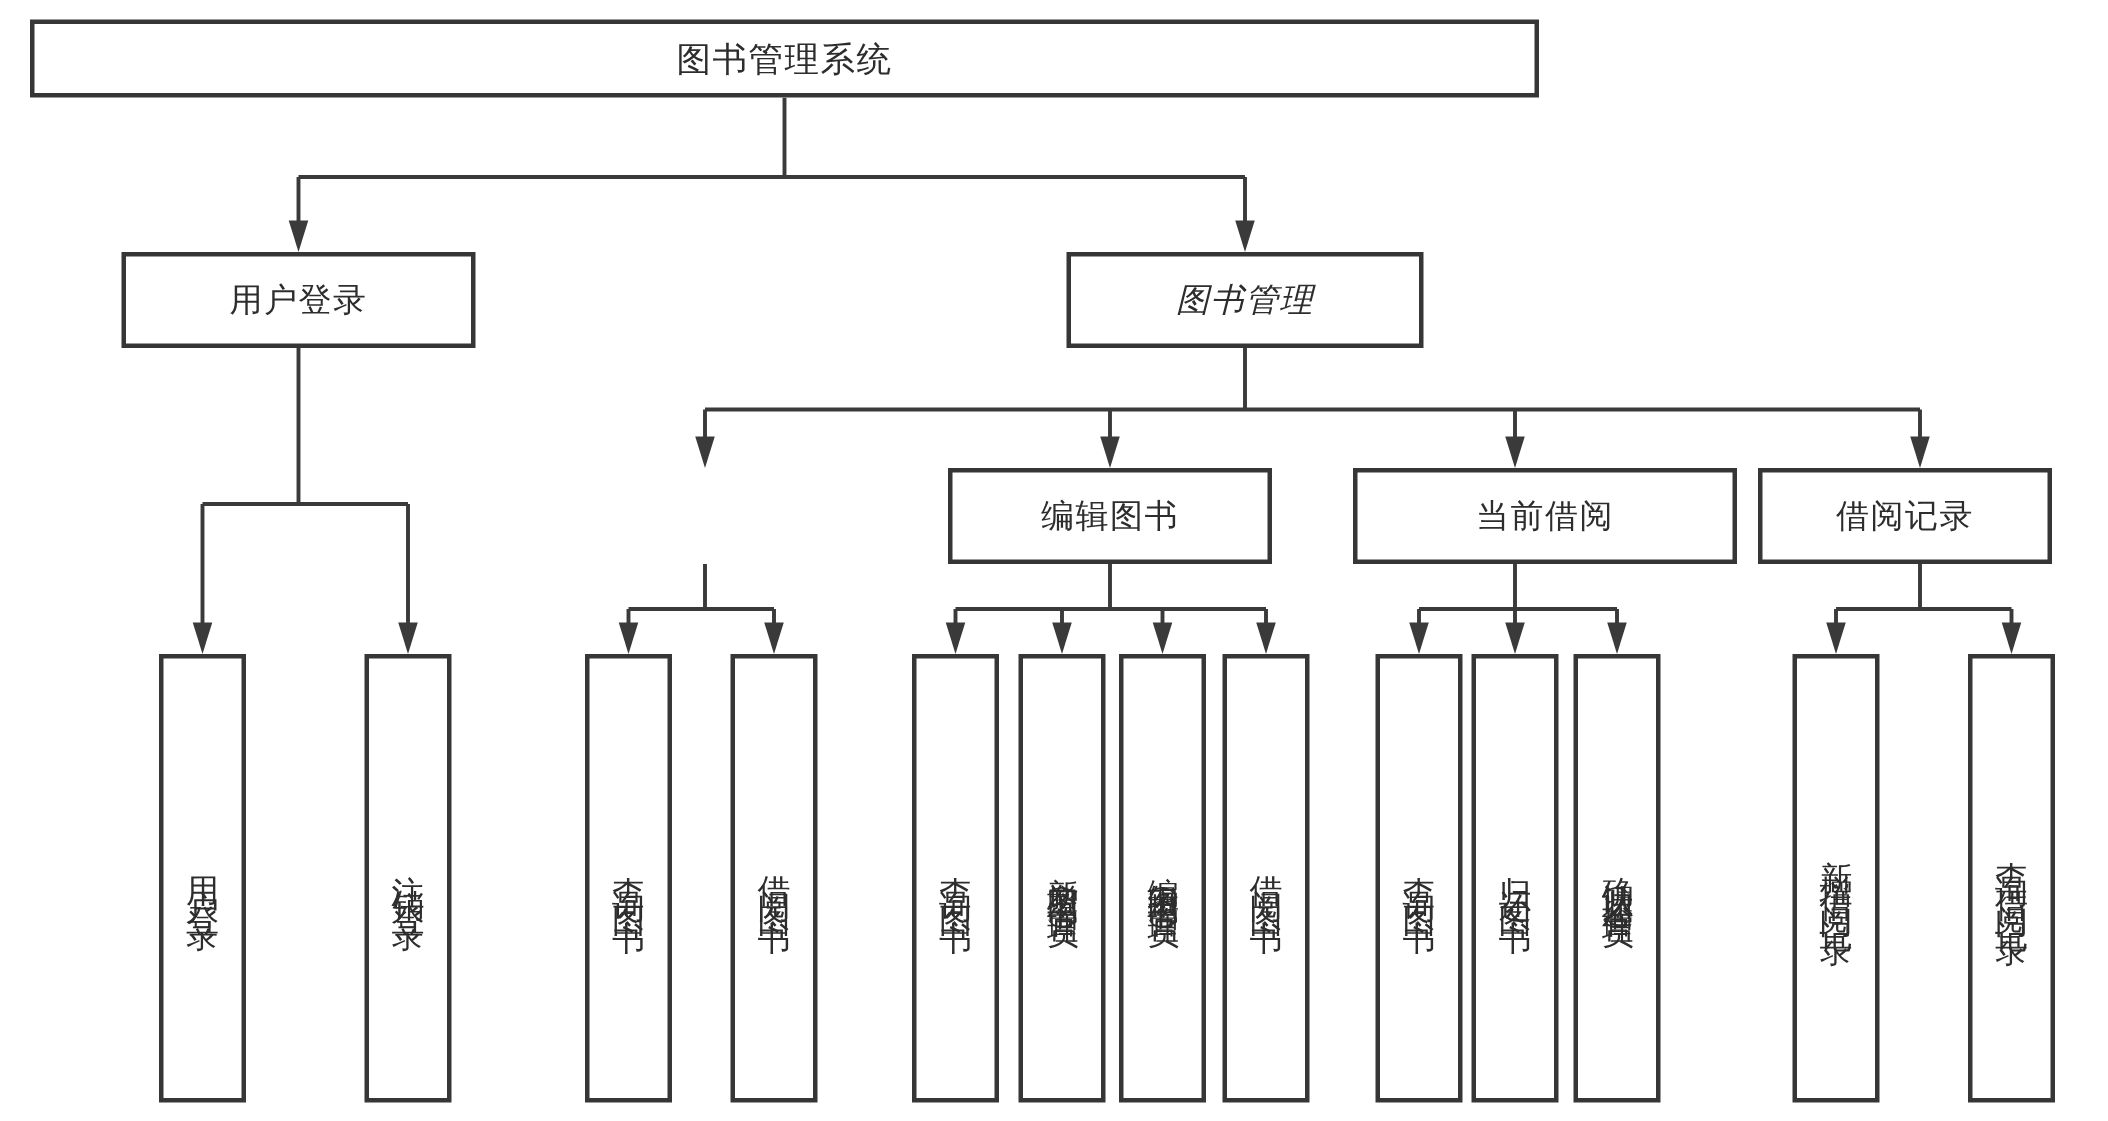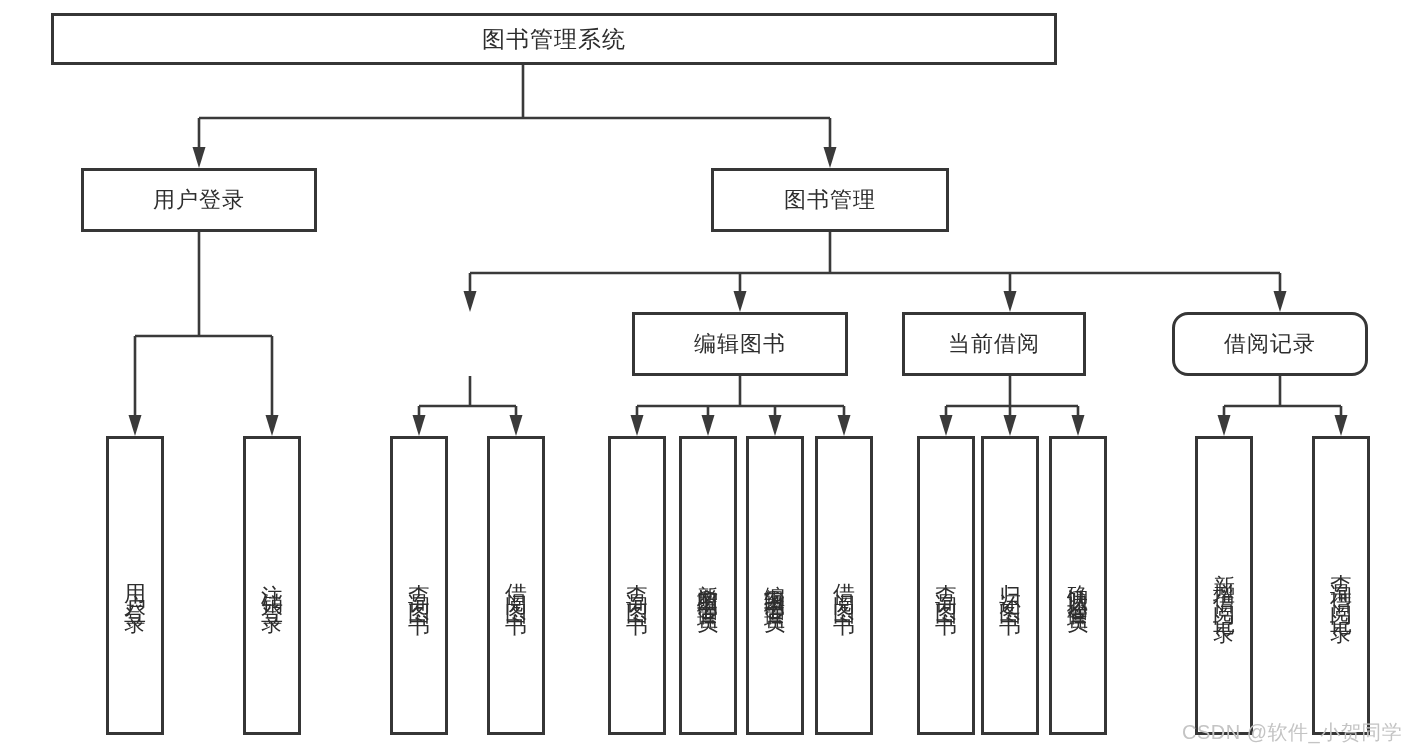--- a/index.html
+++ b/index.html
@@ -50,27 +50,27 @@
     letter-spacing: 10px;
     color: #2d2d2d;
     line-height: 1;
     white-space: nowrap;
   }
   .vbox.tight span {
     font-size: 21px;
     letter-spacing: 4px;
   }
   
-  #box-root        { left: 20px;  top: 13px;  width: 1006px; height: 52px; margin-left: 31px; }
+  #box-root        { left: 20px;  top: 13px;  width: 1006px; height: 52px; }
   #box-user-login  { left: 81px;  top: 168px; width: 236px;  height: 64px; }
-  #box-book-mgmt   { left: 711px; top: 168px; width: 238px;  height: 64px; }
+  #box-book-mgmt   { left: 711px; top: 168px; width: 238px;  height: 64px; font-style: italic; }
   #box-new-books   { left: 362px; top: 312px; width: 216px;  height: 64px; }
   #box-book-borrow { left: 632px; top: 312px; width: 216px;  height: 64px; }
-  #box-cur-borrow  { left: 902px; top: 312px; width: 184px;  height: 64px; }
-  #box-records     { left: 1172px;top: 312px; width: 196px;  height: 64px; border-radius: 16px; }
+  #box-cur-borrow  { left: 902px; top: 312px; width: 256px;  height: 64px; }
+  #box-records     { left: 1172px;top: 312px; width: 196px;  height: 64px; }
   .vbox { top: 436px; width: 58px; height: 299px; }
   #leaf-login      { left: 106px; }
   #leaf-logout     { left: 243px; }
   #leaf-nb-query   { left: 390px; }
   #leaf-nb-borrow  { left: 487px; }
   #leaf-bb-query   { left: 608px; }
   #leaf-bb-add     { left: 679px; }
   #leaf-bb-edit    { left: 746px; }
   #leaf-bb-borrow  { left: 815px; }
   #leaf-cb-query   { left: 917px; }
@@ -198,15 +198,14 @@
   <div class="box vbox tight" id="leaf-cb-confirm">
     <span>确认归还（管理员）</span>
   </div>
   <div class="box vbox" id="leaf-br-add">
     <span>新增借阅记录</span>
   </div>
   <div class="box vbox" id="leaf-br-query">
     <span>查询借阅记录</span>
   </div>
 
-  <div id="watermark">CSDN @软件_小贺同学</div>
 
 </div>
 
 </body></html>

